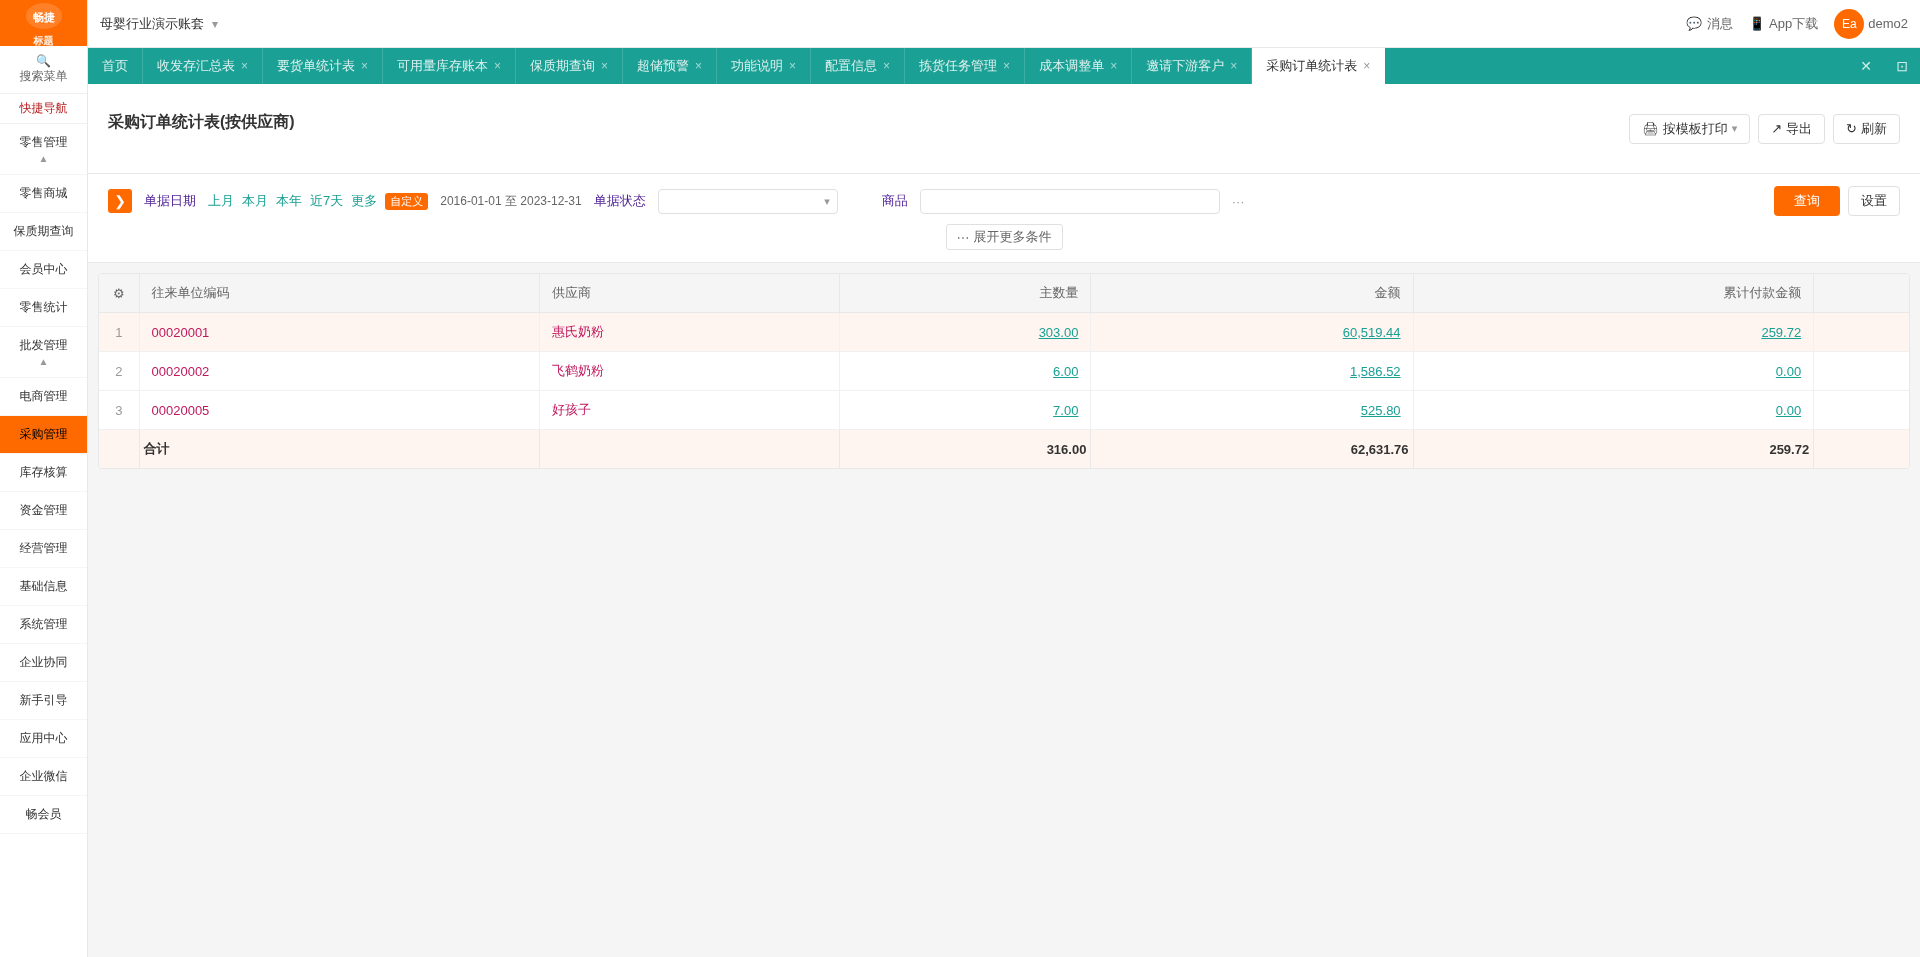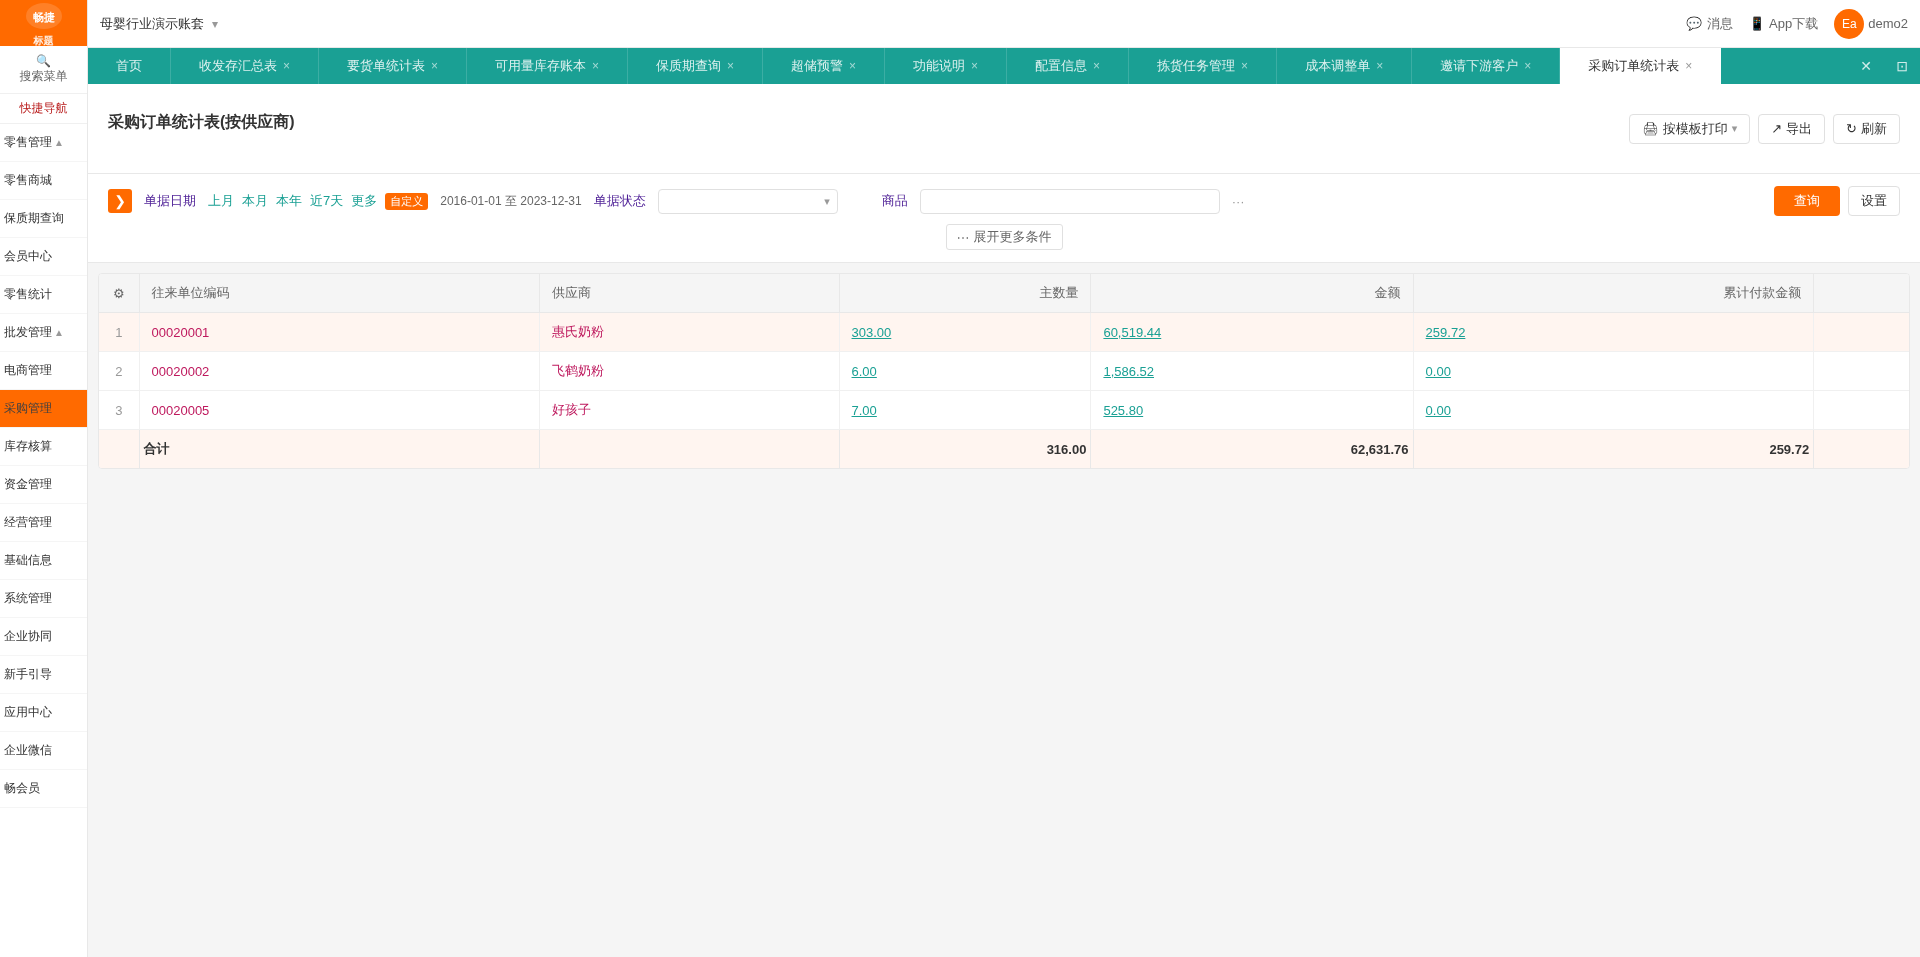--- a/index.html
+++ b/index.html
@@ -44,25 +44,25 @@
       border-bottom: 1px solid #f0f0f0;
     }
     .sidebar-nav-item {
       padding: 10px 4px;
       text-align: right;
       color: #333;
       font-size: 12px;
       cursor: pointer;
       border-bottom: 1px solid #f5f5f5;
       display: flex;
-      flex-direction: row;
+      flex-direction: column;
       align-items: center;
       gap: 2px;
     }
-    .sidebar-nav-item.active { background: #ff6a00; color: #404040; }
+    .sidebar-nav-item.active { background: #ff6a00; color: #000000; }
     .sidebar-nav-item .nav-arrow {
       font-size: 10px;
       color: #999;
     }
 
     
     .main {
       flex: 1;
       display: flex;
       flex-direction: column;
@@ -116,21 +116,21 @@
       display: flex;
       align-items: stretch;
       flex-shrink: 0;
       overflow-x: auto;
       height: 36px;
     }
     .tabbar::-webkit-scrollbar { display: none; }
     .tab-item {
       display: flex;
       align-items: center;
-      padding: 0 28px;
+      padding: 0 14px;
       font-size: 13px;
       color: rgba(255,255,255,0.85);
       cursor: pointer;
       white-space: nowrap;
       border-right: 1px solid rgba(255,255,255,0.15);
       gap: 6px;
       flex-shrink: 0;
       text-align: center;
     }
     .tab-item.active { background: #fff; color: #333; }
@@ -359,21 +359,21 @@
       border-bottom: 1px solid #f0f0f0;
     }
     tbody tr:nth-child(1) { background: #fff5f0; }
     tbody td {
       padding: 10px 12px;
       color: #be185d;
       border-right: 1px solid #f0f0f0;
     }
     tbody td:last-child { border-right: none; }
     .td-number {
-      text-align: left;
+      text-align: right;
     }
     .td-link {
       color: #1aa094;
       text-decoration: underline;
       cursor: pointer;
     }
     .td-index {
       color: #999;
       text-align: center;
     }

